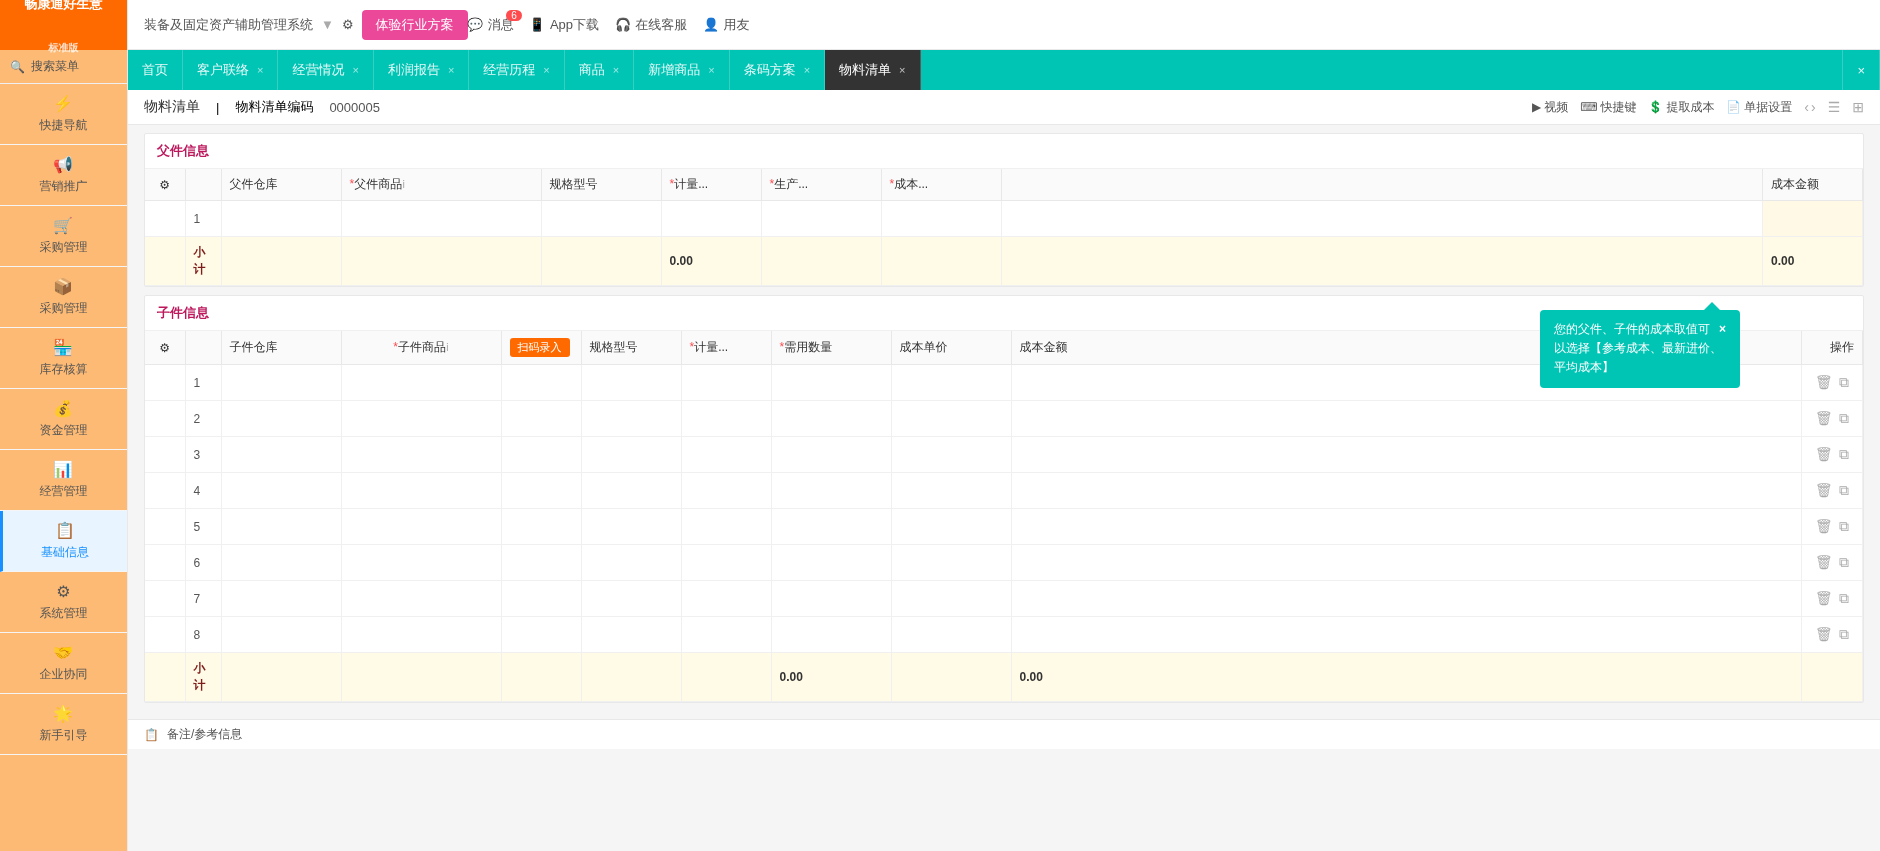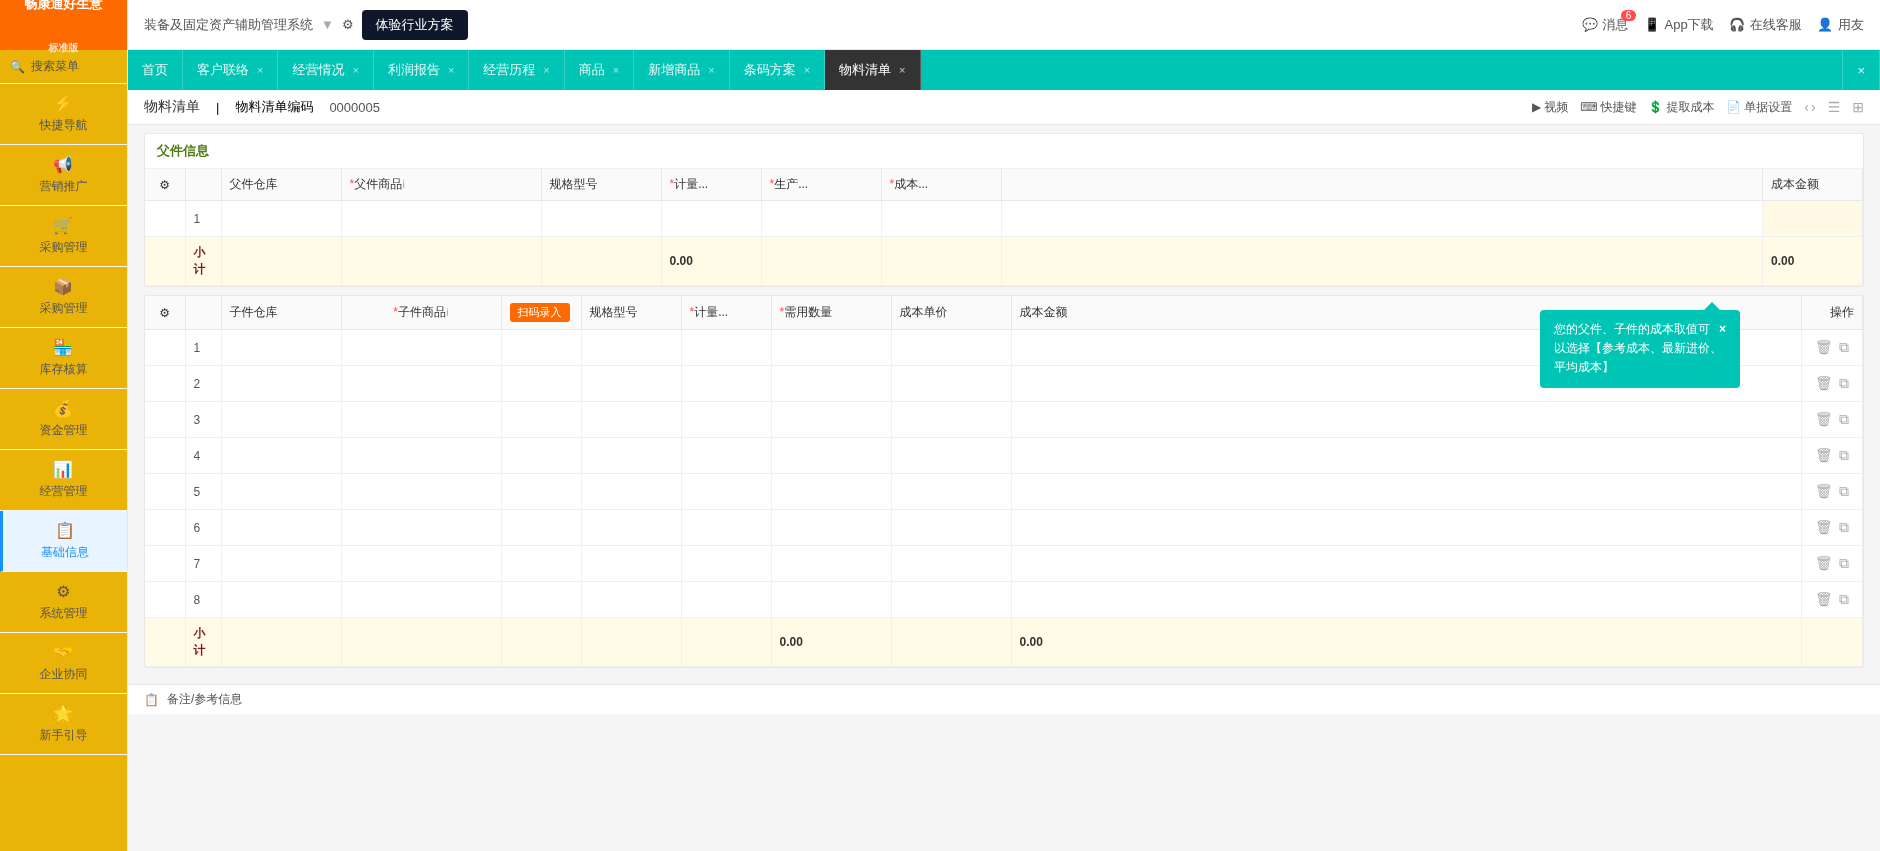--- a/index.html
+++ b/index.html
@@ -1,21 +1,21 @@
 <!DOCTYPE html>
 <html><head>
   <meta charset="utf-8">
   <style>
     * { box-sizing: border-box; margin: 0; padding: 0; }
     body { font-family: 'Microsoft YaHei', Arial, sans-serif; font-size: 13px; background: #f5f5f5; display: flex; height: 851px; overflow: hidden; }
 
     
     .sidebar {
       width: 128px;
-      background: #eab308;
+      background: #fdba74;
       display: flex;
       flex-direction: column;
       border-right: 1px solid #e8e8e8;
       flex-shrink: 0;
     }
     .sidebar-logo {
       background: #ff6a00;
       height: 50px;
       display: flex;
       align-items: center;
@@ -60,38 +60,37 @@
     }
 
     
     .topbar {
       background: #fff;
       height: 50px;
       display: flex;
       align-items: center;
       padding: 0 16px;
       border-bottom: 1px solid #e8e8e8;
-      justify-content: space-between;
     }
     .topbar-left {
       display: flex;
       align-items: center;
       gap: 8px;
       color: #555;
       font-size: 13px;
     }
     .topbar-right {
       display: flex;
       align-items: center;
       gap: 16px;
       color: #555;
       font-size: 13px;
     }
     .btn-trial {
-      background: #0f172a;
+      background: #ec4899;
       color: #fff;
       border: none;
       padding: 6px 14px;
       border-radius: 4px;
       cursor: pointer;
       font-size: 13px;
     }
     .topbar-icon-btn {
       display: flex;
       align-items: center;
@@ -179,21 +178,21 @@
     .section {
       background: #fff;
       margin: 8px;
       border: 1px solid #e8e8e8;
       border-radius: 2px;
     }
     .section-header {
       padding: 8px 12px;
       font-size: 13px;
       font-weight: bold;
-      color: #4d7c0f;
+      color: #be185d;
       border-bottom: 1px solid #f0f0f0;
     }
 
     
     .data-table {
       width: 100%;
       border-collapse: collapse;
       font-size: 12px;
     }
     .data-table th {
@@ -505,20 +504,21 @@
               <td></td>
               <td></td>
               <td></td>
               <td class="cost-amount-col"><strong>0.00</strong></td>
             </tr>
           </tbody>
         </table>
       </div>
 
       <div class="section">
+        <div class="section-header">子件信息</div>
         <table class="data-table">
           <thead>
             <tr>
               <th class="col-gear">⚙</th>
               <th style="width:36px;"></th>
               <th style="width:120px;">子件仓库</th>
               <th style="width:160px;text-align:center;"><span class="required-star">*</span>子件商品<span class="info-icon">ℹ</span></th>
               <th style="width:80px;"><button class="scan-btn">扫码录入</button></th>
               <th style="width:100px;">规格型号</th>
               <th style="width:90px;"><span class="required-star">*</span>计量...</th>

